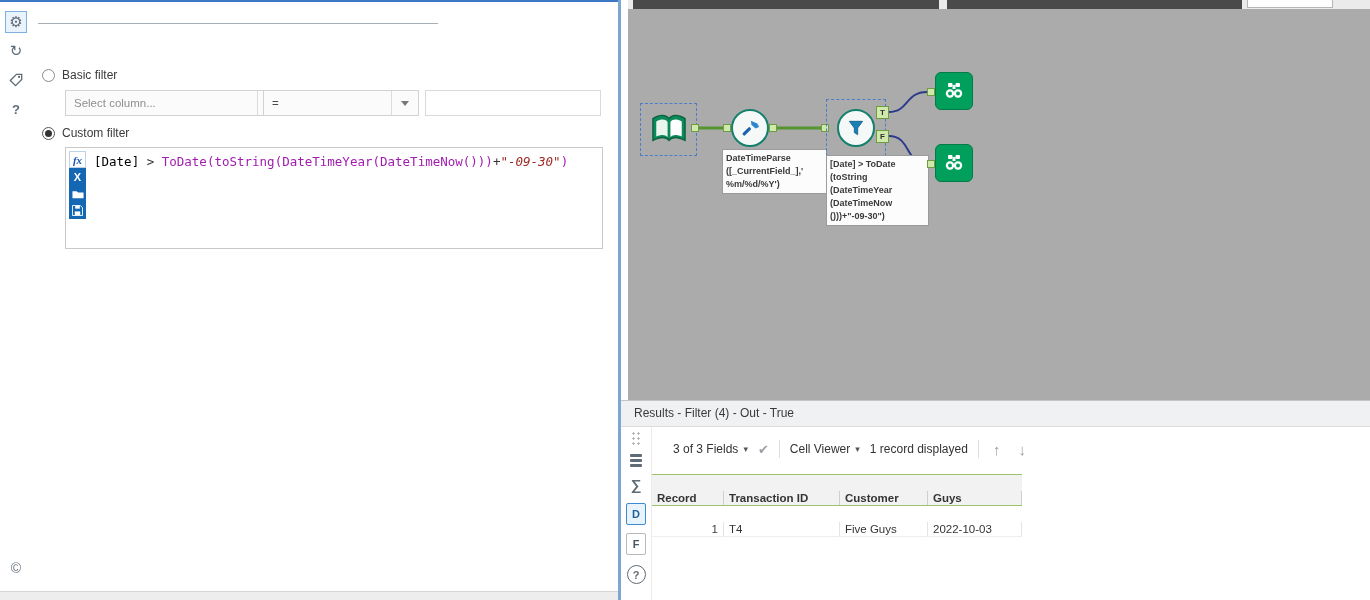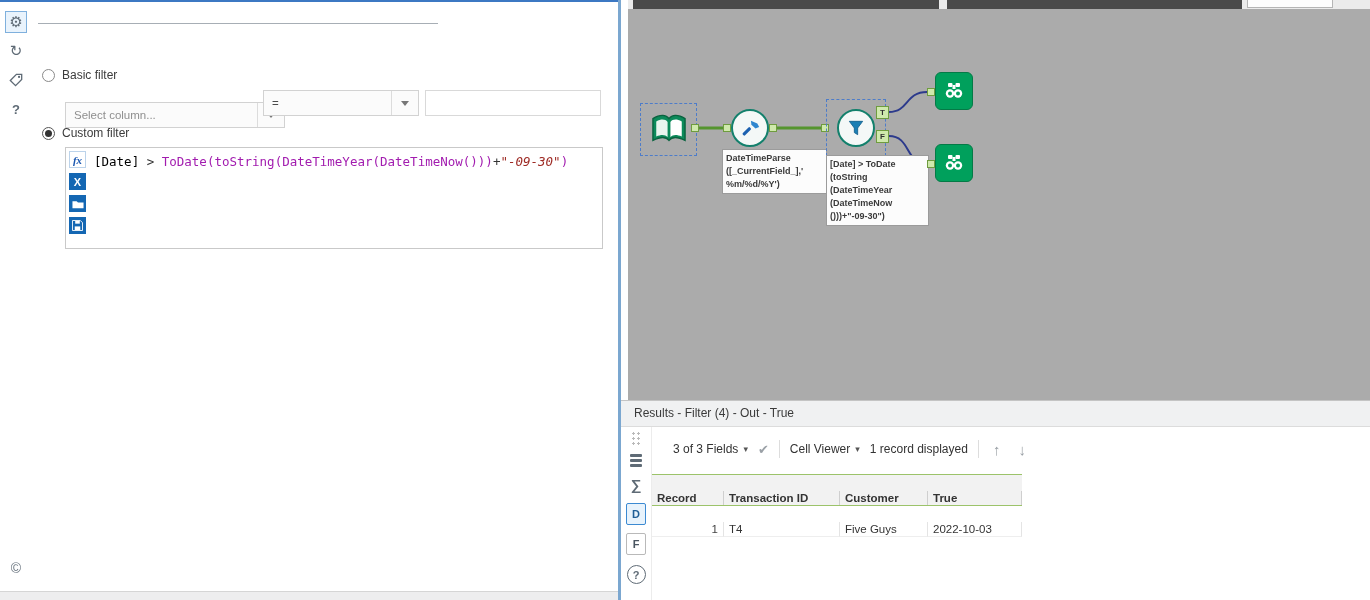--- a/index.html
+++ b/index.html
@@ -32,21 +32,21 @@
   .combo{position:absolute;height:26px;background:#fbfbfb;border:1px solid #d2d2d2;
     display:flex;align-items:center;box-sizing:border-box;}
   .combo .txt{flex:1;padding:0 8px;font-size:11.5px;color:#4a4a4a;overflow:hidden;white-space:nowrap;}
   .combo .txt.placeholder{color:#8f8f8f;}
   .caret-box{width:26px;align-self:stretch;border-left:1px solid #dcdcdc;display:flex;align-items:center;justify-content:center;}
   .caret{width:0;height:0;border-left:4px solid transparent;border-right:4px solid transparent;border-top:5px solid #777;}
   .value-input{position:absolute;left:425px;top:88px;width:176px;height:26px;border:1px solid #d9d9d9;
     background:#fff;box-sizing:border-box;font-size:11.5px;padding:0 6px;outline:none;}
 
   .expr-editor{position:absolute;left:65px;top:145px;width:536px;height:100px;border:1px solid #c9c9c9;background:#fff;}
-  .expr-gutter{position:absolute;left:3px;top:3px;width:20px;display:flex;flex-direction:column;gap:5px;}
+  .expr-gutter{position:absolute;left:3px;top:3px;width:20px;display:flex;flex-direction:column;}
   .tile{width:17px;height:17px;display:flex;align-items:center;justify-content:center;box-sizing:border-box;}
   .tile-fx{background:#fff;border:1px solid #bcd3ea;color:#1a57b0;font-style:italic;
     font-family:"Liberation Serif",serif;font-size:11px;font-weight:bold;}
   .tile-blue{background:#1467b3;color:#fff;font-size:11px;font-weight:bold;}
   .expr-code{position:absolute;left:28px;top:6px;right:6px;font-family:"DejaVu Sans Mono",monospace;
     font-size:12.5px;line-height:16px;white-space:nowrap;}
   .tok-field{color:#000000;}
   .tok-op{color:#333;}
   .tok-func{color:#a21caf;}
   .tok-string{color:#9e2b25;font-style:italic;}
@@ -127,21 +127,21 @@
 
   <div class="cfg-title-row">
     <div class="cfg-title-line"></div>
   </div>
 
   <div class="radio-row" style="top:66px;">
     <span class="radio"></span>
     <span>Basic filter</span>
   </div>
 
-  <div class="combo" style="left:65px;top:100px;width:220px;justify-content:center;">
+  <div class="combo" style="left:65px;top:88px;width:220px;justify-content:center;">
     <span class="txt placeholder">Select column...</span>
     <span class="caret-box">
         <span class="caret"></span>
       </span>
   </div>
   <div class="combo" style="left:263px;top:88px;width:156px;">
     <span class="txt">=</span>
     <span class="caret-box">
         <span class="caret"></span>
       </span>
@@ -309,21 +309,21 @@
           <span class="tb-item">1 record displayed</span>
           <span class="tb-sep"></span>
           <span class="tb-arrow"><span>↑</span></span>
           <span class="tb-arrow"><span>↓</span></span>
         </div>
         <div class="res-table">
           <div class="tr head">
             <div class="td">Record</div>
             <div class="td">Transaction ID</div>
             <div class="td">Customer</div>
-            <div class="td">True</div>
+            <div class="td">Guys</div>
           </div>
           <div class="tr data">
             <div class="td num">1</div>
             <div class="td">T4</div>
             <div class="td">Five Guys</div>
             <div class="td">2022-10-03</div>
           </div>
         </div>
       </div>
     </div>

